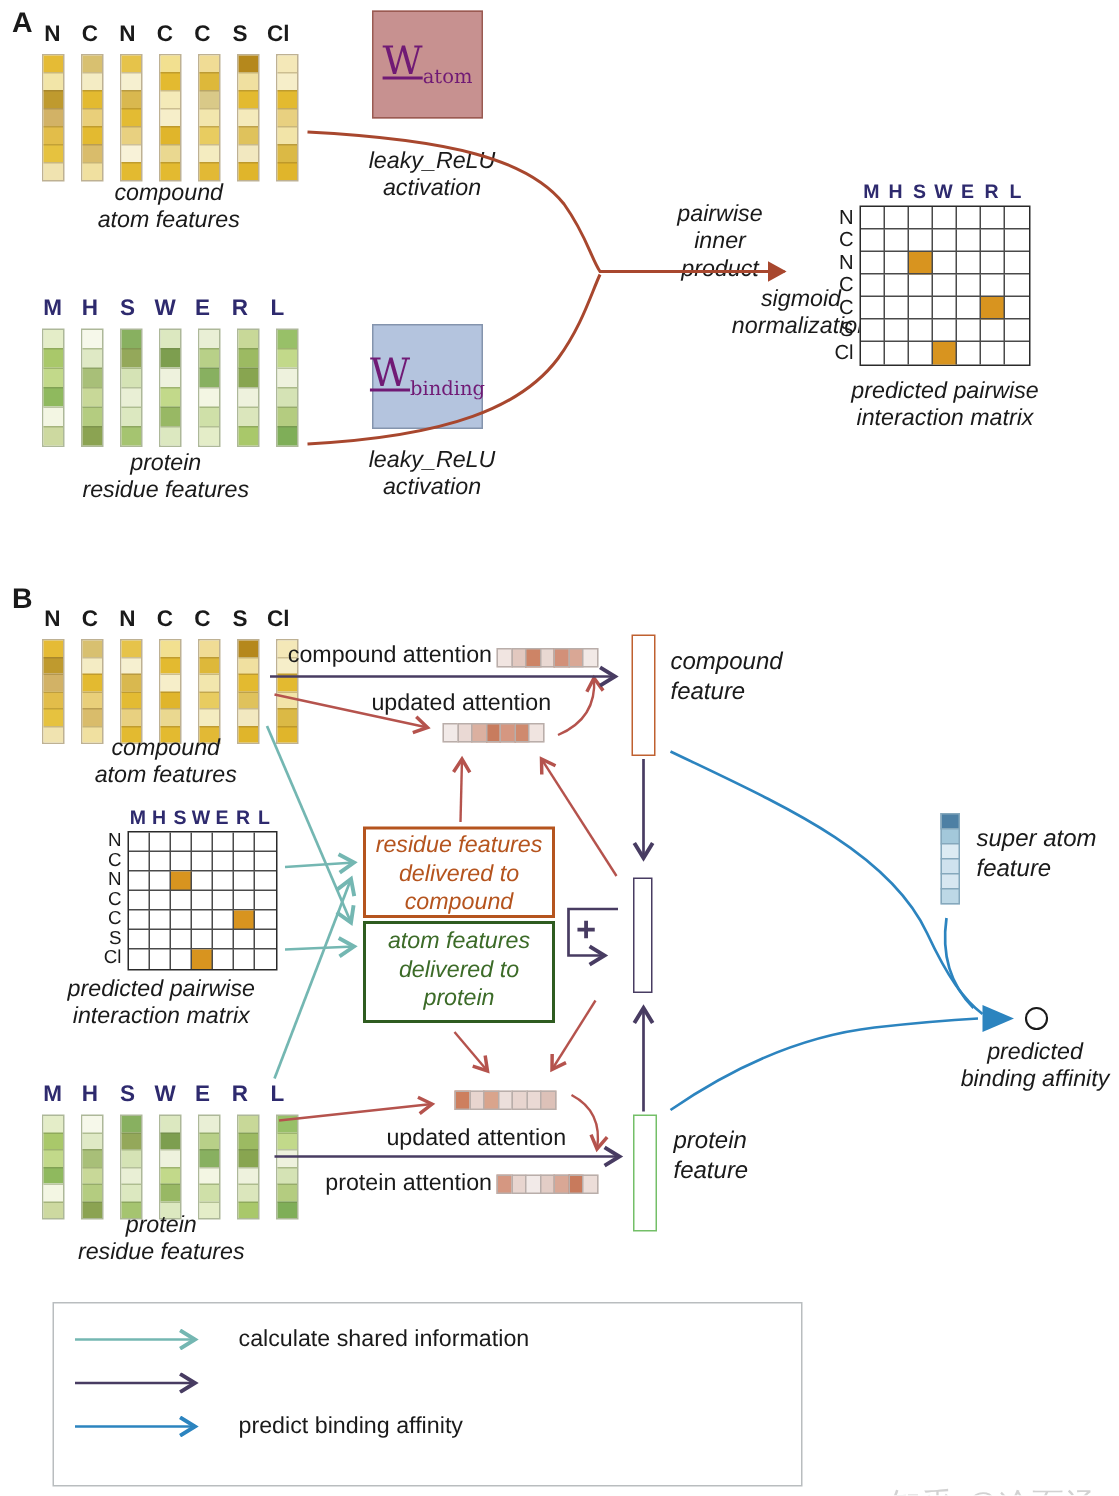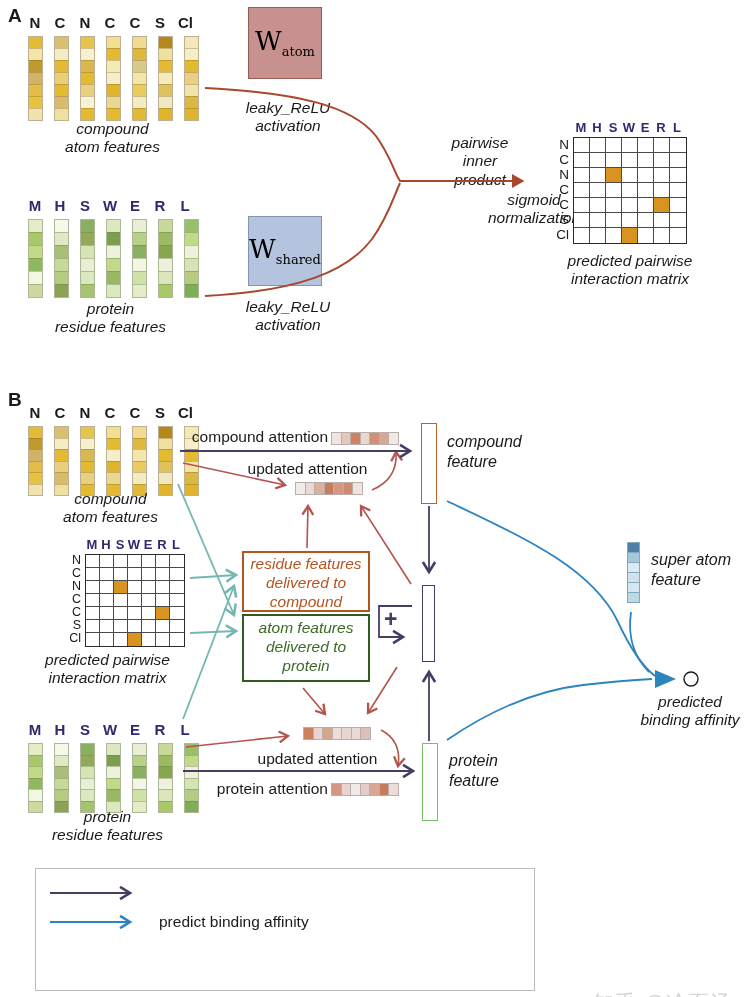--- a/index.html
+++ b/index.html
@@ -42,21 +42,21 @@
 
   
   .strip{display:flex;}
   .strip .scell{width:10.5px;height:13px;box-sizing:border-box;border:1px solid #b9aeaa;margin-left:-1px;}
   .strip .scell:first-child{margin-left:0;}
   .vstrip{display:flex;flex-direction:column;}
   .vstrip .scell{width:13px;height:11px;box-sizing:border-box;border:1px solid #85a8bc;margin-top:-1px;}
   .vstrip .scell:first-child{margin-top:0;}
 
   
-  .wbox{display:flex;align-items:center;justify-content:center;font-family:"DejaVu Serif",serif;color:#000000;}
+  .wbox{display:flex;align-items:center;justify-content:center;font-family:"DejaVu Serif",serif;color:#701a75;text-decoration:underline;}
   #w-atom{background:var(--watom-bg);border:1.5px solid var(--watom-border);}
   #w-residue{background:var(--wres-bg);border:1.5px solid var(--wres-border);}
   .wsym{font-size:26px;}
   .wsym sub{font-size:13px;}
   .bar{background:#fff;box-sizing:border-box;}
   #cf-bar{border:1.8px solid var(--cf-border);}
   #pf-bar{border:1.8px solid var(--pf-border);}
   #mem-bar{border:1.8px solid var(--purple);}
   .obox{box-sizing:border-box;border:2px solid var(--res-box);color:var(--res-box);
         text-align:center;font-size:15.5px;line-height:19px;padding-top:1px;background:#fff;}
@@ -374,21 +374,21 @@
           <div class="fcell" style="background: rgb(213, 227, 181);"></div>
           <div class="fcell" style="background: rgb(180, 204, 128);"></div>
           <div class="fcell" style="background: rgb(127, 174, 88);"></div>
         </div>
       </div>
     </div>
   <div class="abs cap center pre" style="left:18px;top:300px;width:185px;">protein
 residue features</div>
 
   <div class="abs wbox" id="w-residue" style="left:248px;top:216px;width:72px;height:68px;">
-    <span class="wsym"><span>W</span><sub>shared</sub></span>
+    <span class="wsym"><span>W</span><sub>binding</sub></span>
   </div>
   <div class="abs cap center pre" style="left:228px;top:298px;width:120px;">leaky_ReLU
 activation</div>
 
   <div class="abs panel-letter" style="left:8px;top:389px;">B</div>
 
   <div class="abs cols" style="left:28px;top:404px;--ch:10.5px;" id="pb-compound">
       <div class="col-labels">
         <span>N</span>
         <span>C</span>
@@ -677,20 +677,26 @@
       <div class="scell" style="background: rgb(189, 216, 230);"></div>
     </div>
   <div class="abs pre" style="left:651px;top:550px;font-size:16px;line-height:20px;">super atom
 feature</div>
   <div class="abs cap center pre" style="left:620px;top:693px;width:140px;">predicted
 binding affinity</div>
 
   <div class="abs" id="legend" style="left:35px;top:868px;width:500px;height:123px;">
       <div class="leg-row">
         <svg viewBox="0 0 95 14">
+          <line x1="2" y1="7" x2="82" y2="7" class="s-teal" marker-end="url(#mV-teal)"></line>
+        </svg>
+        <div class="leg-label">calculate shared information</div>
+      </div>
+      <div class="leg-row">
+        <svg viewBox="0 0 95 14">
           <line x1="2" y1="7" x2="82" y2="7" class="s-purple" marker-end="url(#mV-purple)"></line>
         </svg>
       </div>
       <div class="leg-row">
         <svg viewBox="0 0 95 14">
           <line x1="2" y1="7" x2="82" y2="7" class="s-blue" marker-end="url(#mV-blue)"></line>
         </svg>
         <div class="leg-label">predict binding affinity</div>
       </div>
     </div>

